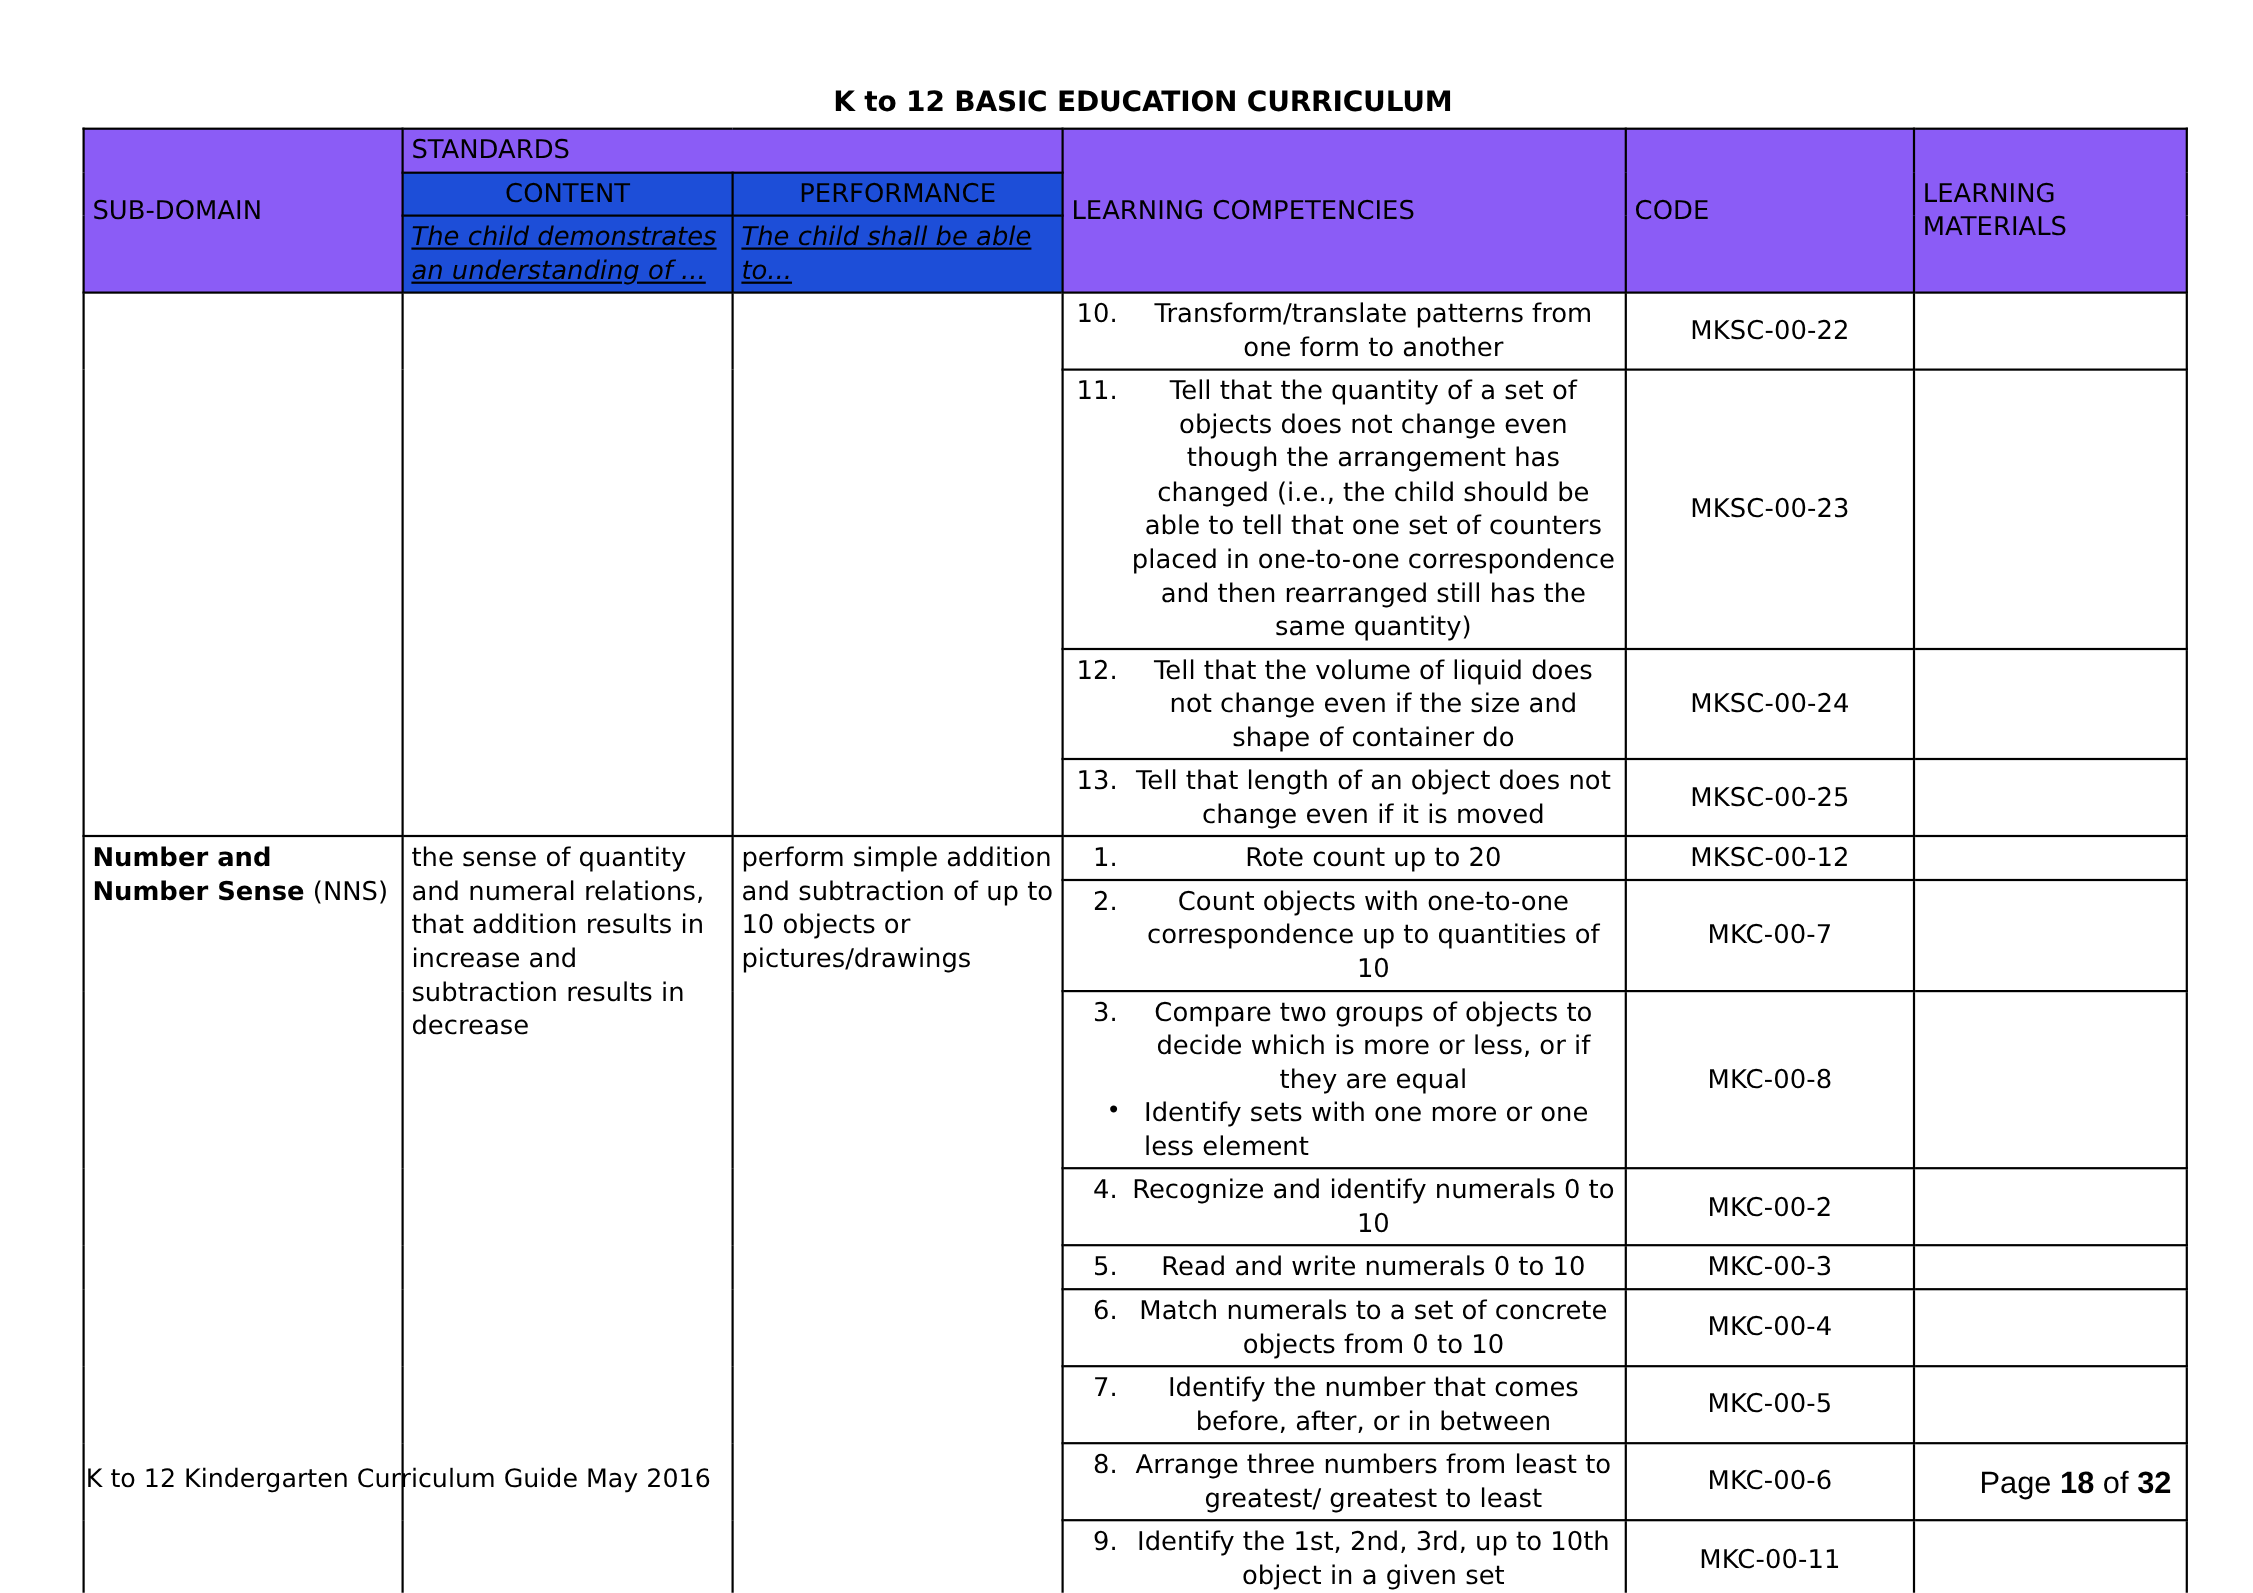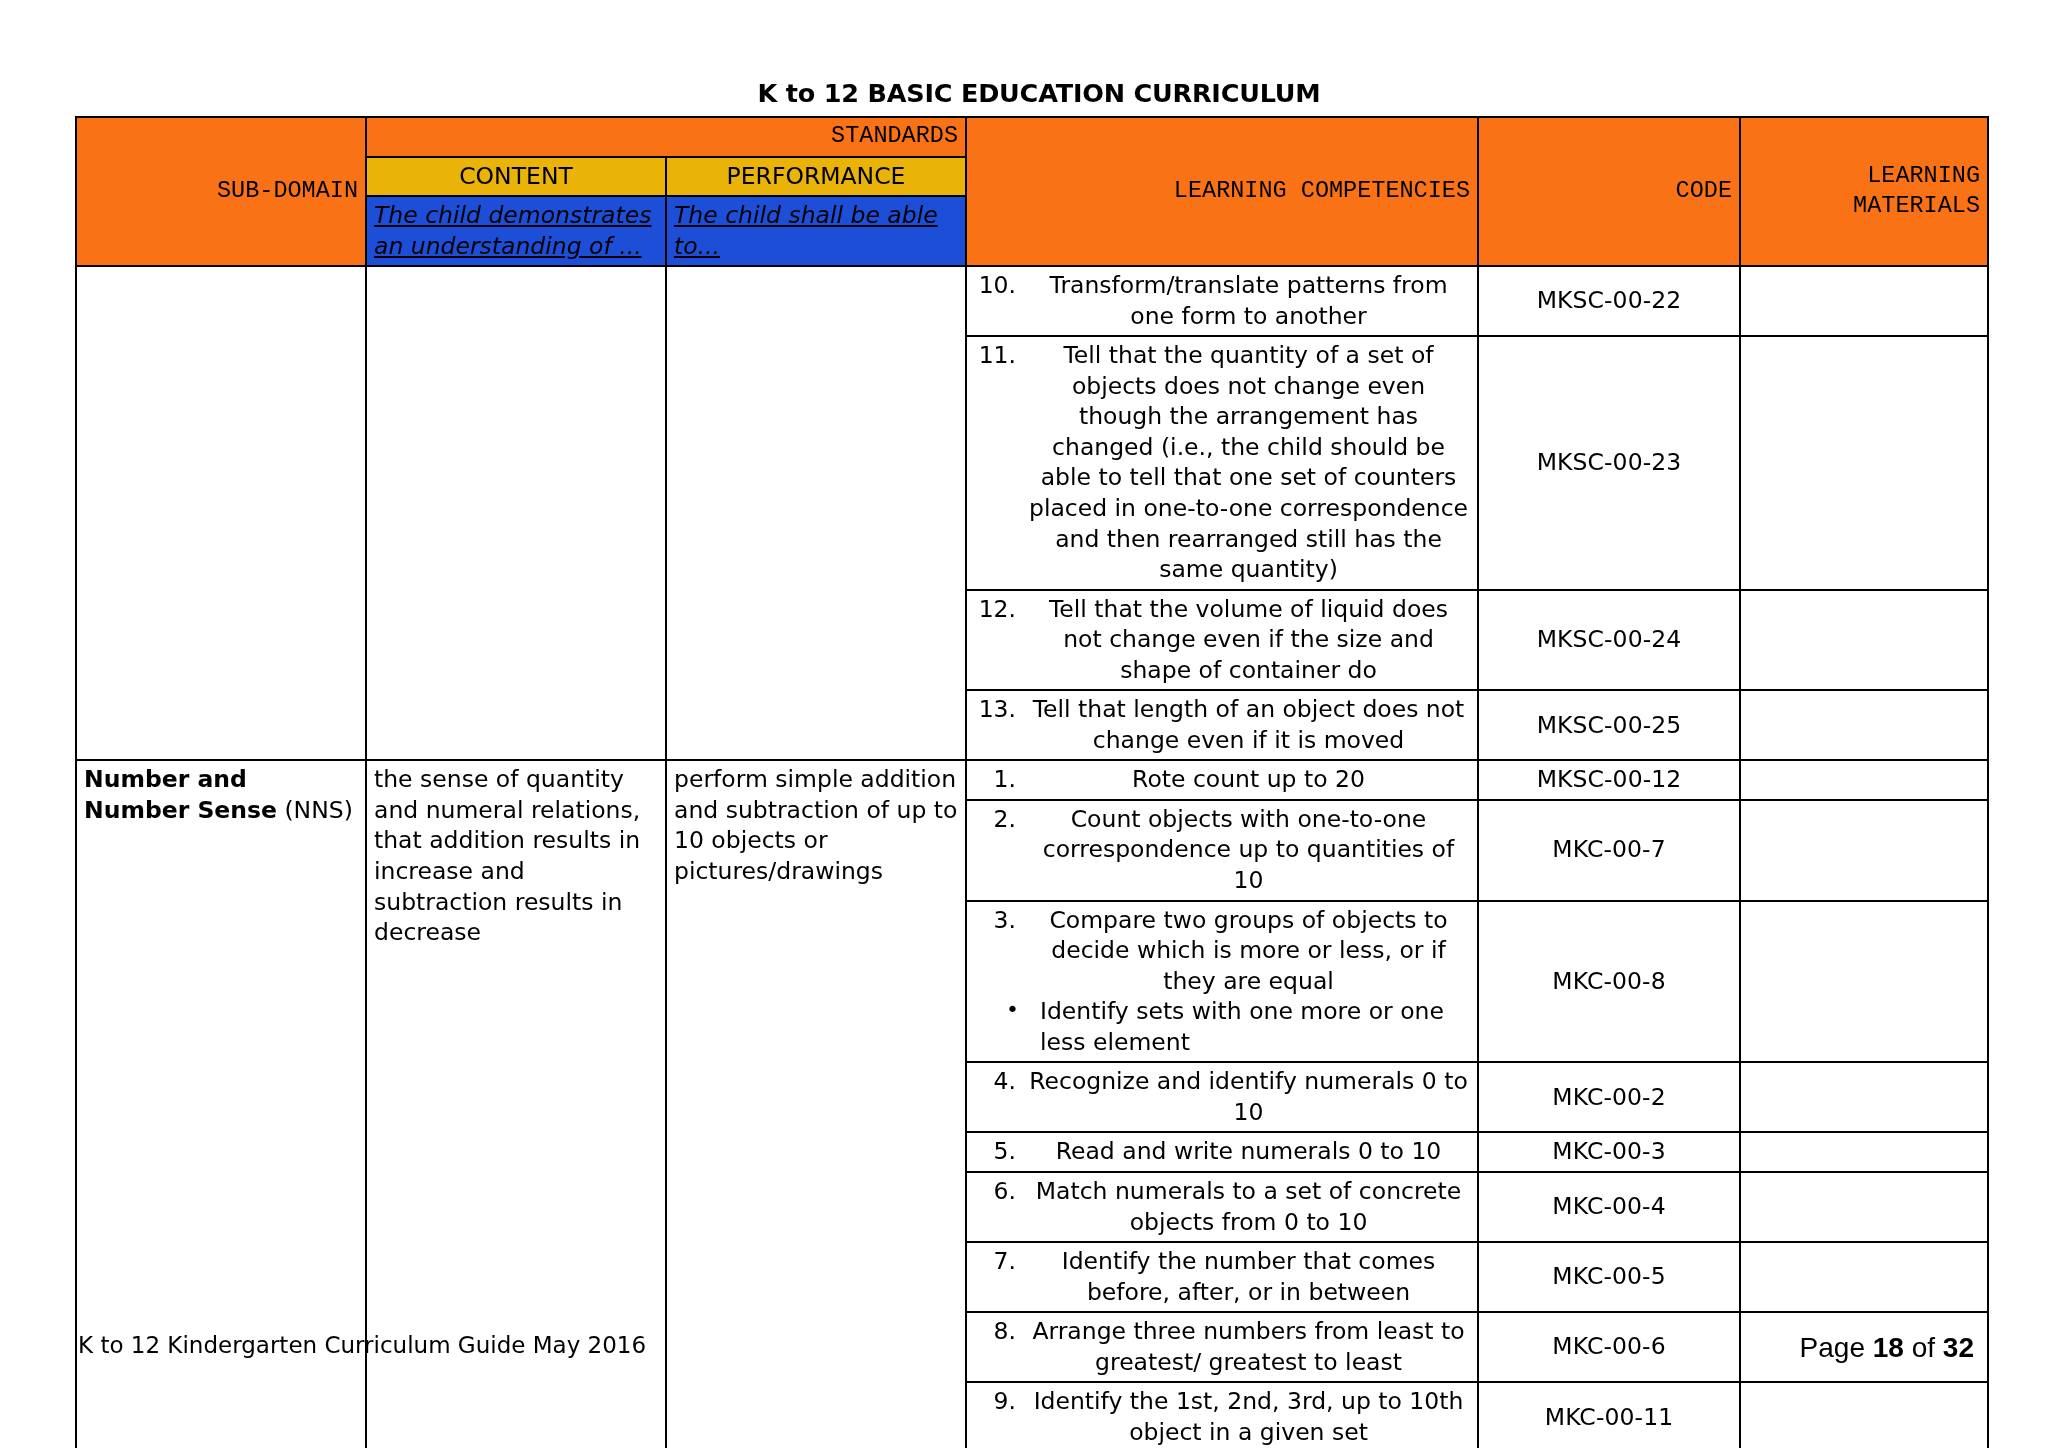--- a/index.html
+++ b/index.html
@@ -54,29 +54,28 @@
     border: 2px solid #000000;
     vertical-align: top;
     padding: 3px 7px 4px 7px;
     font-weight: normal;
     font-size: 23.5px;
     line-height: 1.30;
   }
 
   
   .hdr-dark {
-    background: #f97316;
-    text-align: right;
+    background: #8b5cf6;
+    text-align: left;
     font-weight: bold;
     vertical-align: middle !important;
     font-size: 25px;
-    font-family: Liberation Mono, monospace;
   }
   .hdr-light {
-    background: #eab308;
+    background: #1d4ed8;
     text-align: center;
     font-weight: bold;
     vertical-align: middle !important;
     font-size: 25px;
   }
   .hdr-italic {
     background: #1d4ed8;
     font-style: italic;
     font-size: 23.5px;
     line-height: 1.28;

